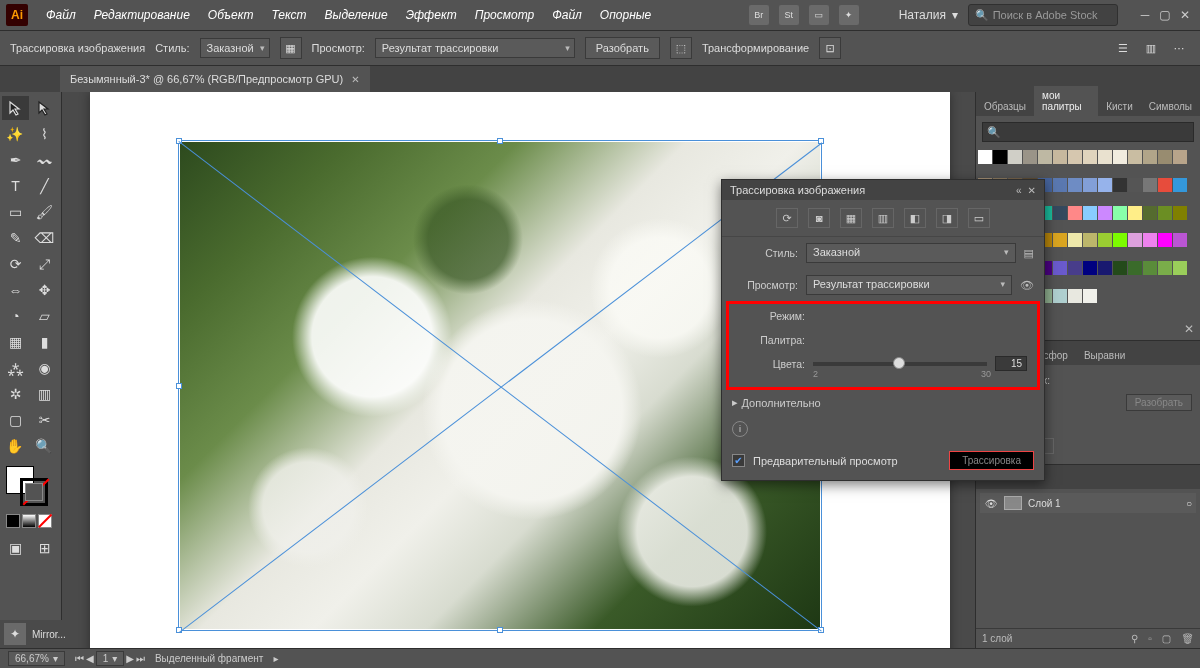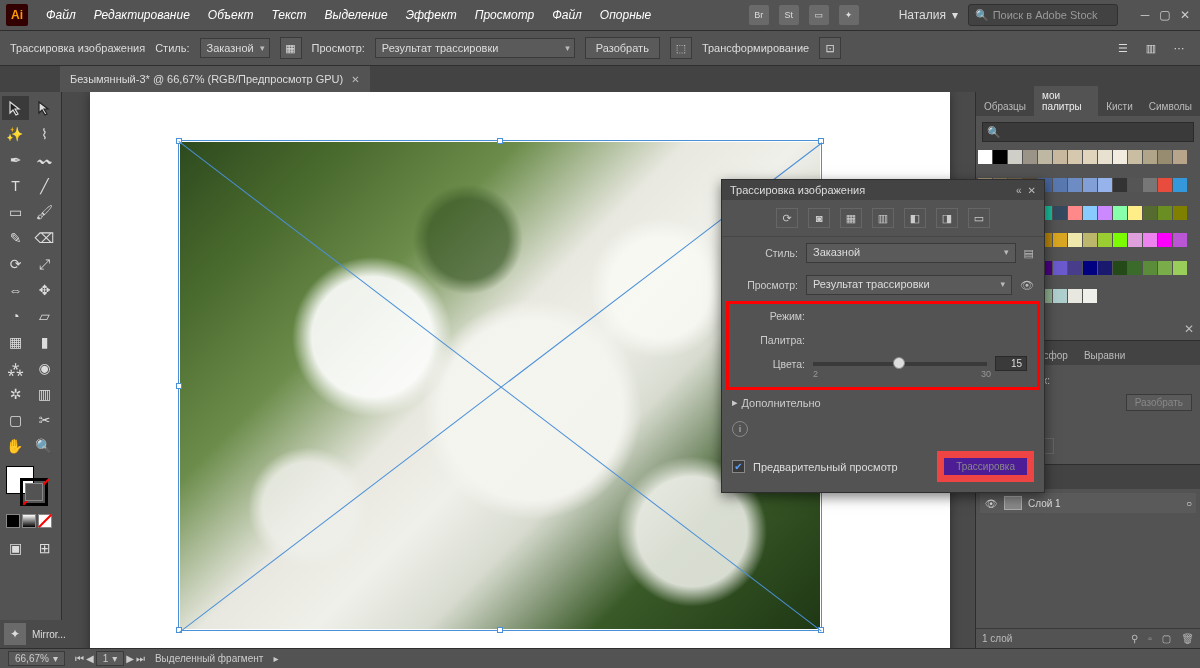--- a/index.html
+++ b/index.html
@@ -90,21 +90,21 @@
 .slider { flex:1; height:4px; background:#3a3a3a; position:relative; }
 .slider-thumb { position:absolute; width:12px; height:12px; border-radius:50%; background:#ddd; border:1px solid #888; top:-5px; }
 .slider-val { width:32px; background:#3a3a3a; border:1px solid #2a2a2a; text-align:right; padding:1px 4px; color:#ddd; font-size:10px; }
 .slider-ticks { display:flex; justify-content:space-between; font-size:9px; color:#999; padding:0 0 4px; margin-left:84px; margin-right:46px; margin-top:-2px;}
 .trace-expand { padding:6px 10px; color:#ccc; display:flex; align-items:center; gap:4px; }
 .trace-stats { display:flex; padding:6px 10px; gap:30px; font-size:10px; color:#ccc; }
 .trace-stats .col { display:flex; flex-direction:column; gap:4px; }
 .trace-stats .col div span:first-child { display:inline-block; width:90px; }
 .trace-footer { display:flex; align-items:center; padding:8px 10px 10px; gap:8px; }
 .checkbox { width:13px; height:13px; background:#3a3a3a; border:1px solid #888; display:flex; align-items:center; justify-content:center; color:#5aa0ff; font-size:10px; }
-.trace-btn { margin-left:auto; background:#4c1d95; border:7px solid #ef4444; color:#888; padding:3px 12px; font-size:10px;text-align:center; }
+.trace-btn { margin-left:auto; background:#000000; border:1px solid #ef4444; color:#888; padding:3px 12px; font-size:10px;text-align:center; }
 .info-icon{ width:16px; height:16px; border:1px solid #888; border-radius:50%; display:flex; align-items:center; justify-content:center; font-size:9px; color:#ccc; margin-right:6px;}
 
 
 .statusbar { position:absolute; left:0; right:0; bottom:0; height:20px; background:#535353; border-top:1px solid #2e2e2e; display:flex; align-items:center; padding:0 8px; gap:10px; font-size:10px; color:#ccc; }
 .status-field { background:#5a5a5a; border:1px solid #3a3a3a; padding:1px 6px; display:flex; align-items:center; gap:4px; }
 
 
 .libbar { position:absolute; left:0; bottom:20px; height:28px; width:70px; background:#4a4a4a; display:flex; align-items:center; padding-left:4px; gap:6px; }
 .libicon { width:22px; height:22px; background:#6a6a6a; display:flex; align-items:center; justify-content:center; font-size:12px; }
 

